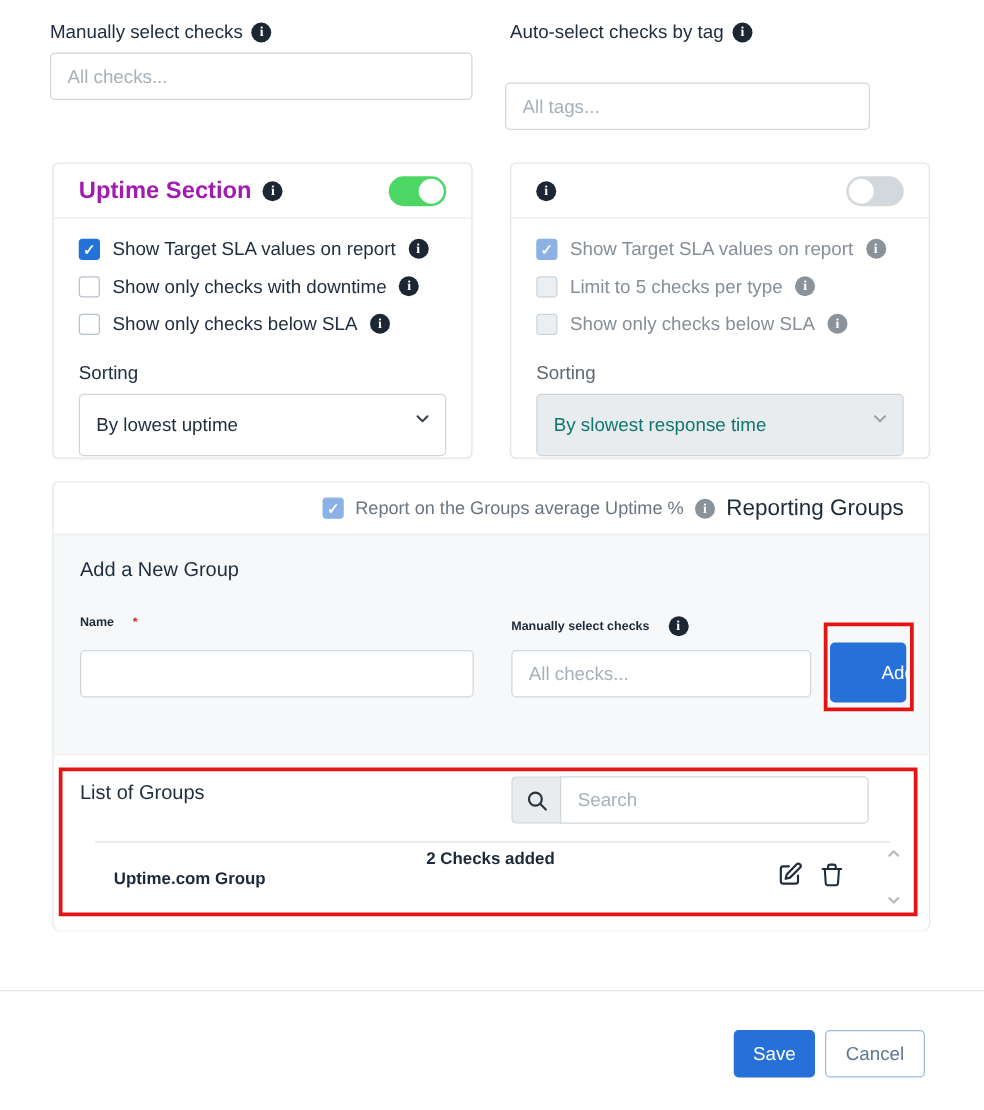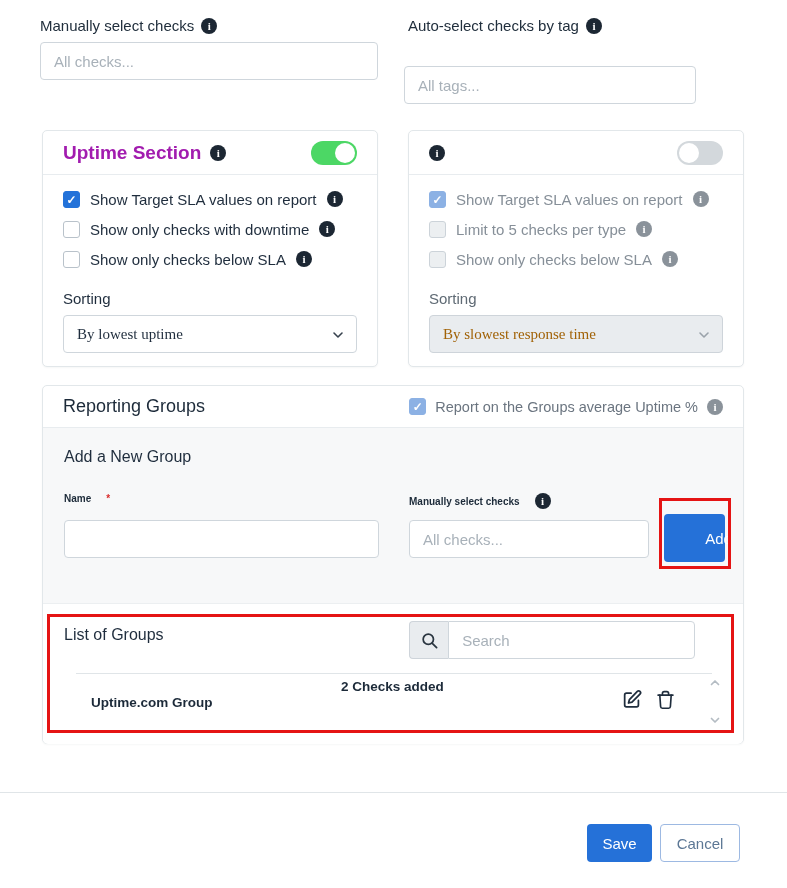--- a/index.html
+++ b/index.html
@@ -46,24 +46,24 @@
     align-items:center; justify-content:center; font-size:12px; font-weight:bold; color:#fff; }
   .cb.on      { background:#2372d9; border:1px solid #2372d9; }
   .cb.on::after { content:"✓"; }
   .cb.off     { background:#fff; border:1px solid #b9c2ca; }
   .cb.on-dis  { background:#8cb1e4; border:1px solid #8cb1e4; }
   .cb.on-dis::after { content:"✓"; }
   .cb.off-dis { background:#eceff1; border:1px solid #ccd3d9; }
   .lbl-dis { color:#868f98; }
 
   
-  .select { border:1px solid #cfd6dc; border-radius:4px; height:38px; background:#fff;
-    display:flex; align-items:center; padding:0 51px 0 13px; font-size:15px; position:relative; cursor:pointer;font-family:Liberation Serif, serif; }
+  .select { border:1px solid #cfd6dc; border-radius:4px; height:50px; background:#fff;
+    display:flex; align-items:center; padding:0 51px 0 13px; font-size:15px; position:relative; cursor:pointer; }
   .select svg { position:absolute; right:10px; top:11px; }
-  .select.disabled { background:#e9ecef; color:#a16207; border-color:#ced4da; cursor:default; }
+  .select.disabled { background:#e9ecef; color:#0f766e; border-color:#ced4da; cursor:default; }
 
   .section-sub { font-size:16px; color:#1f2d3d; }
   .form-lbl { font-size:10px; font-weight:600; color:#1c2a39; display:flex; align-items:center; gap:15px; }
   .req { color:#d92b2b; font-weight:600; }
 
   .btn { border:none; border-radius:4px; font-family:inherit; font-size:15px; cursor:pointer;
     display:flex; align-items:center; justify-content:center; }
   .btn-blue { background:#2571d8; color:#fff; }
   .btn-outline { background:#fff; border:1px solid #9db9e2; color:#5c7795; }
 
@@ -160,26 +160,26 @@
       <span>By slowest response time</span>
       <svg width="16" height="16" viewBox="0 0 24 24" fill="none" stroke="#9aa2aa" stroke-width="2.4" stroke-linecap="round" stroke-linejoin="round">
           <polyline points="6 9 12 15 18 9"></polyline>
         </svg>
     </div>
   </div>
 </div>
 
 <div class="card" style="left:42px; top:385px; width:702px; height:359px;">
   <div class="card-header" style="height:42px; border-bottom:1px solid #e8ecef;">
-    <span style="font-size:18px; font-weight:500; color:#1c2a39;">Reporting Groups</span>
     <span style="margin-left:auto; display:flex; align-items:center; gap:9px; font-size:14.5px; color:#6b7580;">
       <span class="cb on-dis"></span>
       <span>Report on the Groups average Uptime %</span>
       <span class="info gray"></span>
     </span>
+    <span style="font-size:18px; font-weight:500; color:#1c2a39;">Reporting Groups</span>
   </div>
 
   <div style="position:relative; background:#f7f8f9; height:176px; border-bottom:1px solid #eceff1;">
     <div class="abs section-sub" style="left:21px; top:20px;">Add a New Group</div>
 
     <div class="abs form-lbl" style="left:21px; top:65px;">
       <span>Name</span>
       <span class="req">*</span>
     </div>
     <div class="abs" style="left:21px; top:92px; width:315px;">

